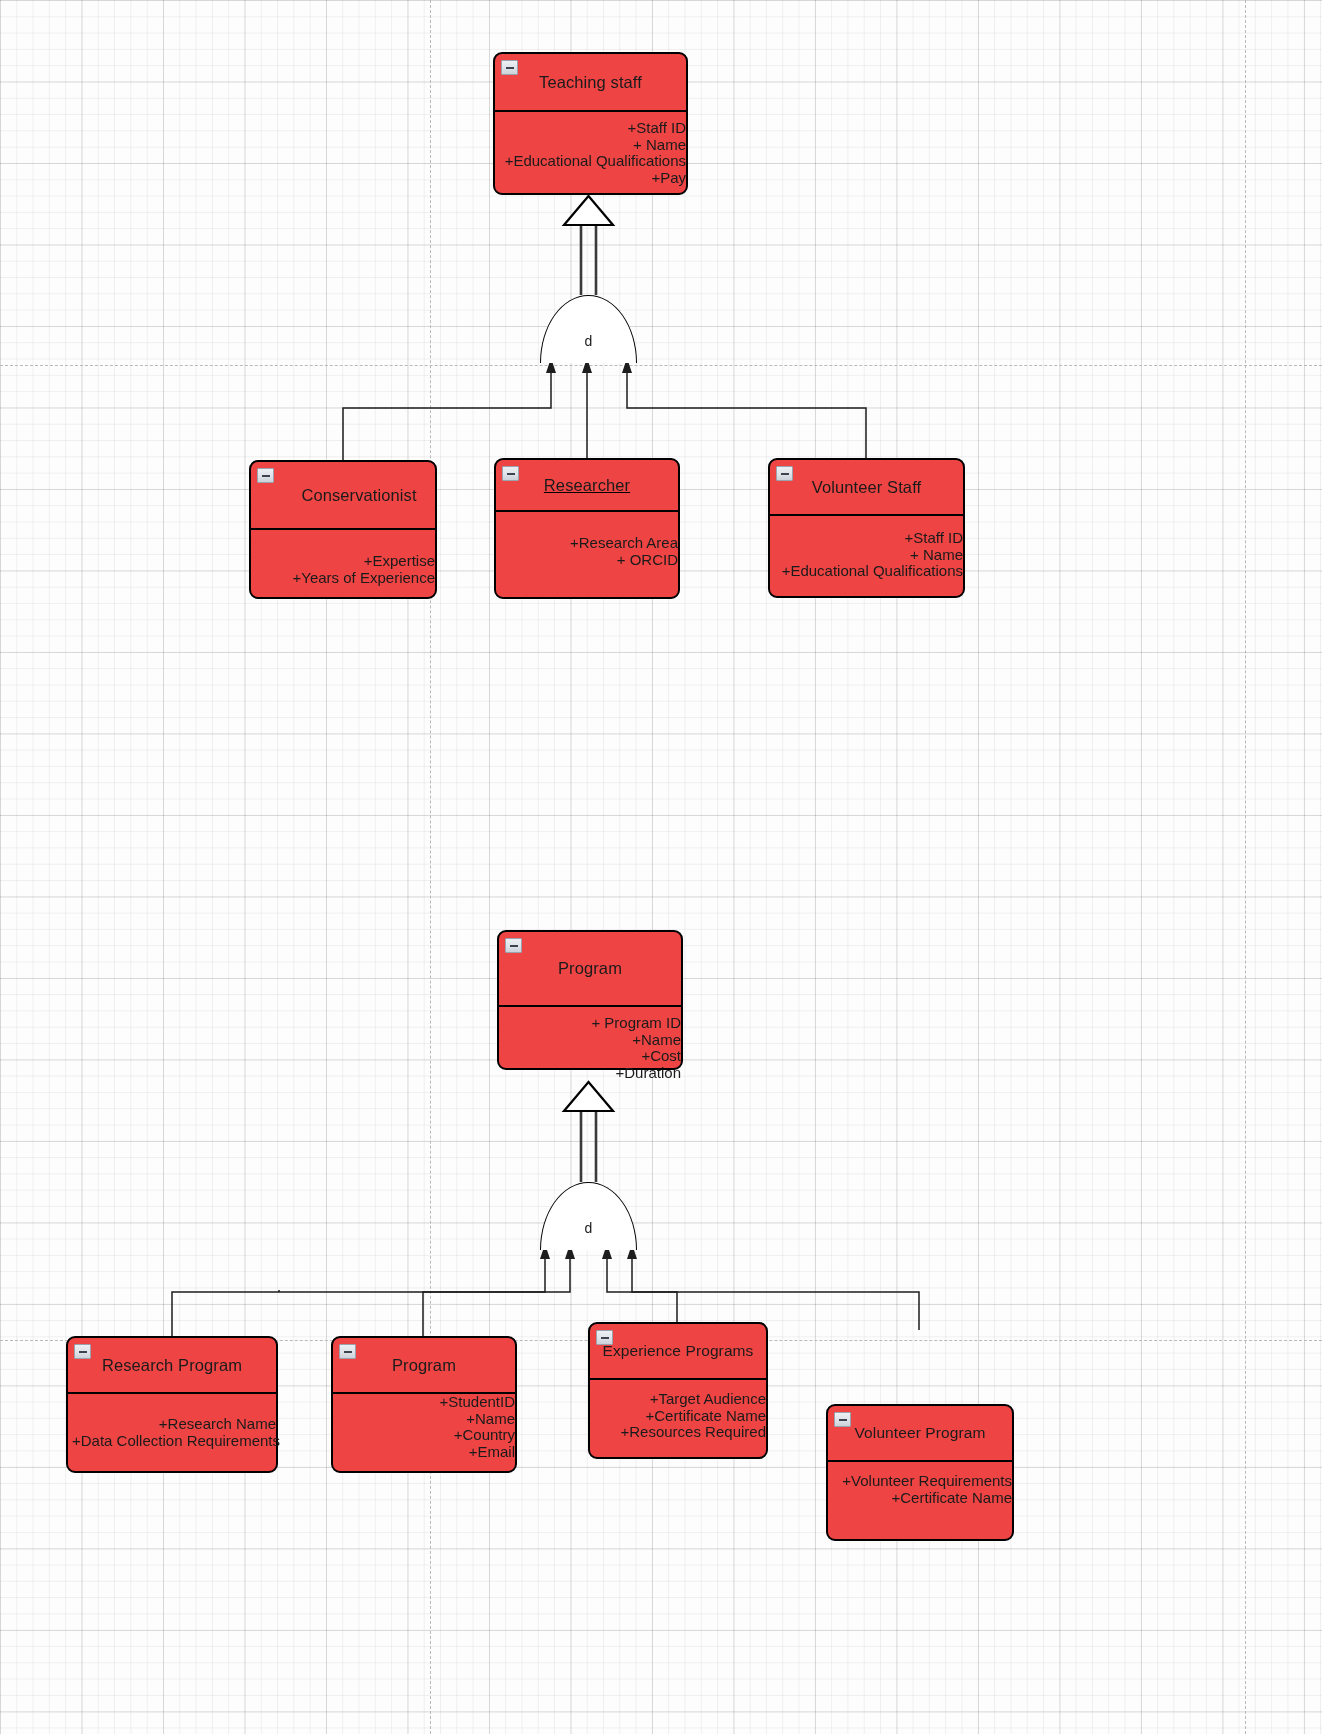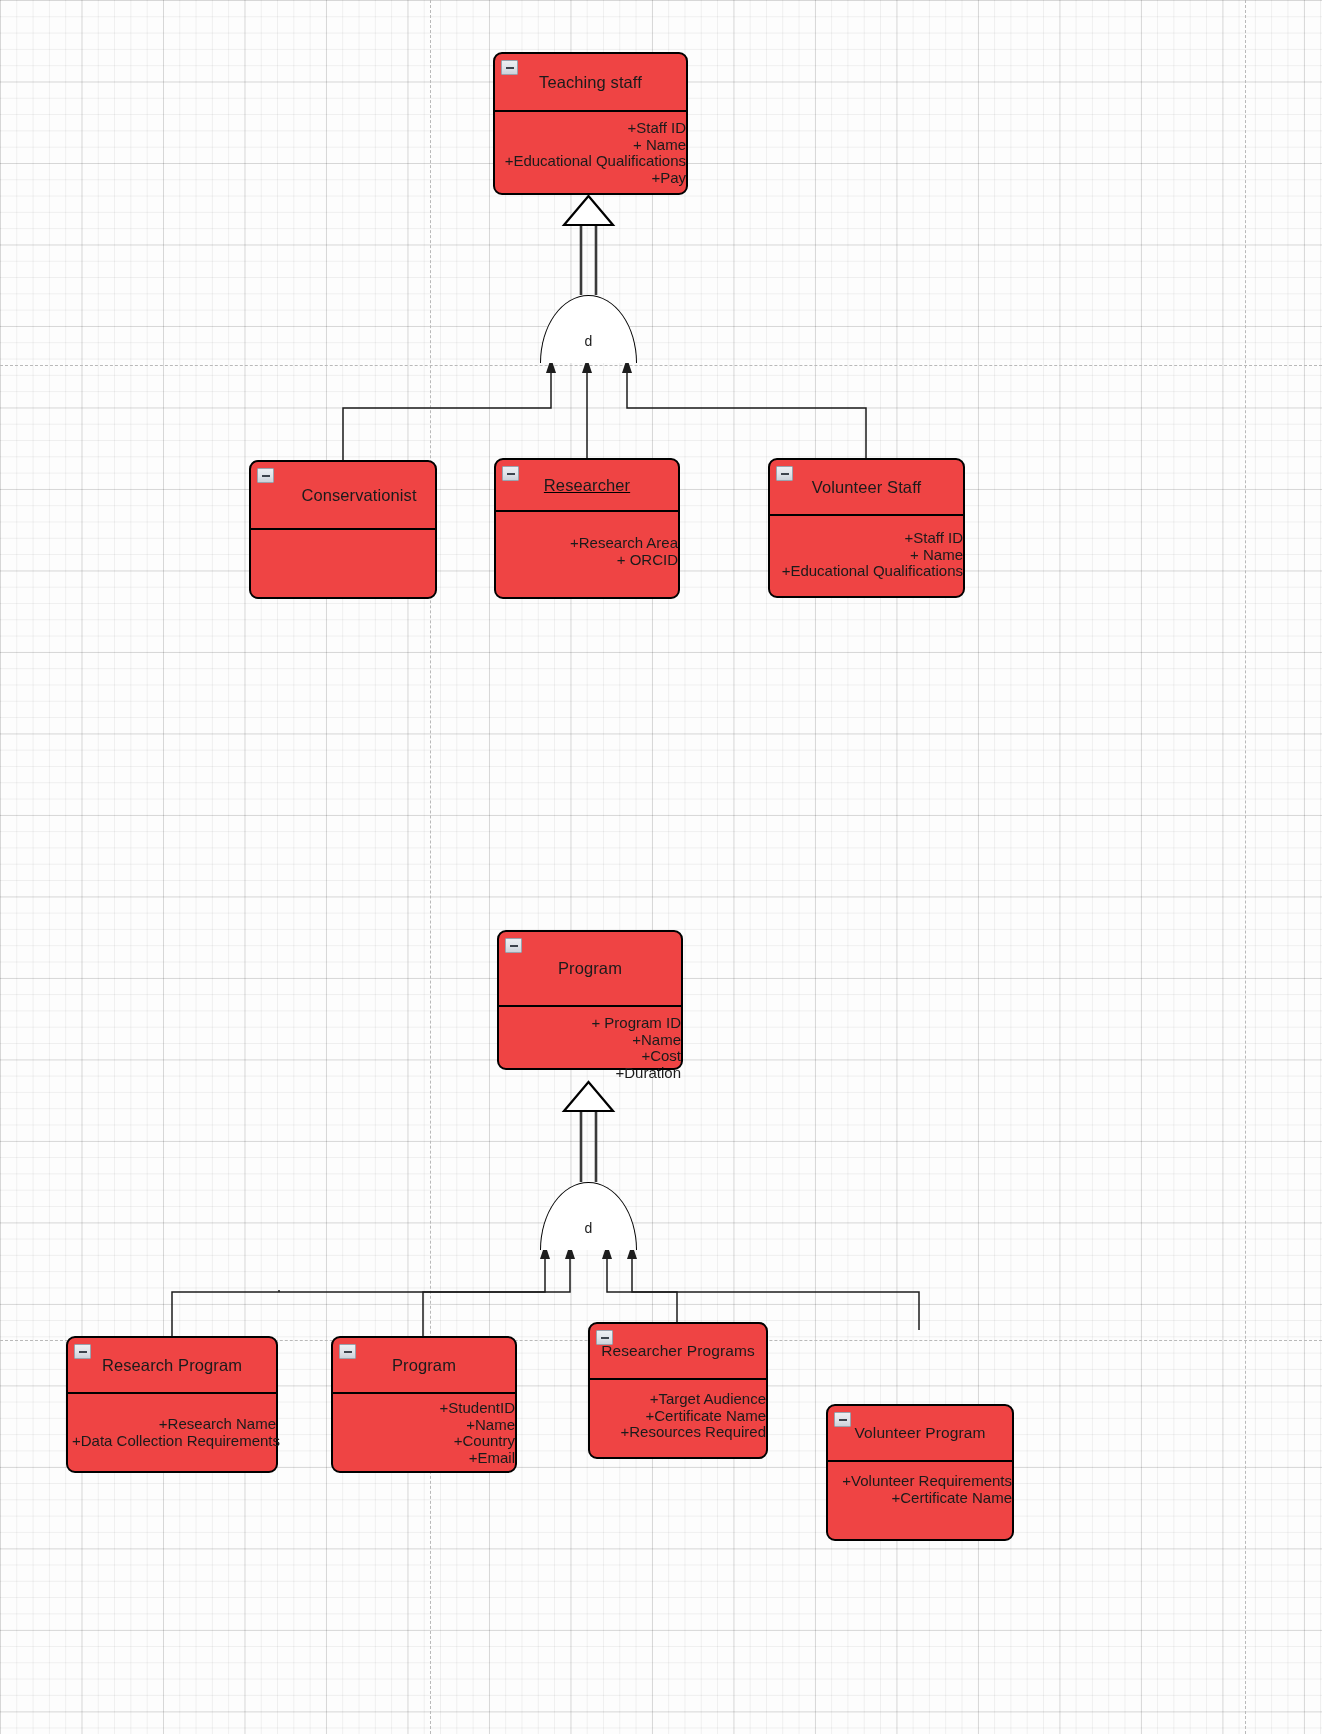--- a/index.html
+++ b/index.html
@@ -162,20 +162,24 @@
   <span>d</span>
 </div>
 
 <div class="uml-class" style="left:249px;top:460px;width:188px;height:139px;">
   <div class="uml-head" style="height:68px;padding-left:32px;">
     <span class="collapse-icon">
         <i></i>
       </span>
     <span class="uml-title">Conservationist</span>
   </div>
+  <div class="uml-attrs" style="padding-top:23px;">
+    <div class="attr">+Expertise</div>
+    <div class="attr">+Years of Experience</div>
+  </div>
 </div>
 
 <div class="uml-class" style="left:494px;top:458px;width:186px;height:141px;">
   <div class="uml-head" style="height:52px;text-decoration:underline;">
     <span class="collapse-icon">
         <i></i>
       </span>
     <span class="uml-title">Researcher</span>
   </div>
   <div class="uml-attrs" style="padding-top:23px;">
@@ -230,34 +234,34 @@
   </div>
 </div>
 
 <div class="uml-class" style="left:331px;top:1336px;width:186px;height:137px;">
   <div class="uml-head" style="height:56px;">
     <span class="collapse-icon">
         <i></i>
       </span>
     <span class="uml-title">Program</span>
   </div>
-  <div class="uml-attrs" style="padding-top:6px;">
+  <div class="uml-attrs" style="padding-top:0;">
     <div class="attr">+StudentID</div>
     <div class="attr">+Name</div>
     <div class="attr">+Country</div>
     <div class="attr">+Email</div>
   </div>
 </div>
 
 <div class="uml-class" style="left:588px;top:1322px;width:180px;height:137px;">
   <div class="uml-head" style="height:56px;">
     <span class="collapse-icon">
         <i></i>
       </span>
-    <span class="uml-title" style="font-size:15.5px;">Researcher Programs</span>
+    <span class="uml-title" style="font-size:15.5px;">Experience Programs</span>
   </div>
   <div class="uml-attrs" style="padding-top:11px;">
     <div class="attr">+Target Audience</div>
     <div class="attr">+Certificate Name</div>
     <div class="attr">+Resources Required</div>
   </div>
 </div>
 
 <div class="uml-class" style="left:826px;top:1404px;width:188px;height:137px;">
   <div class="uml-head" style="height:56px;">

